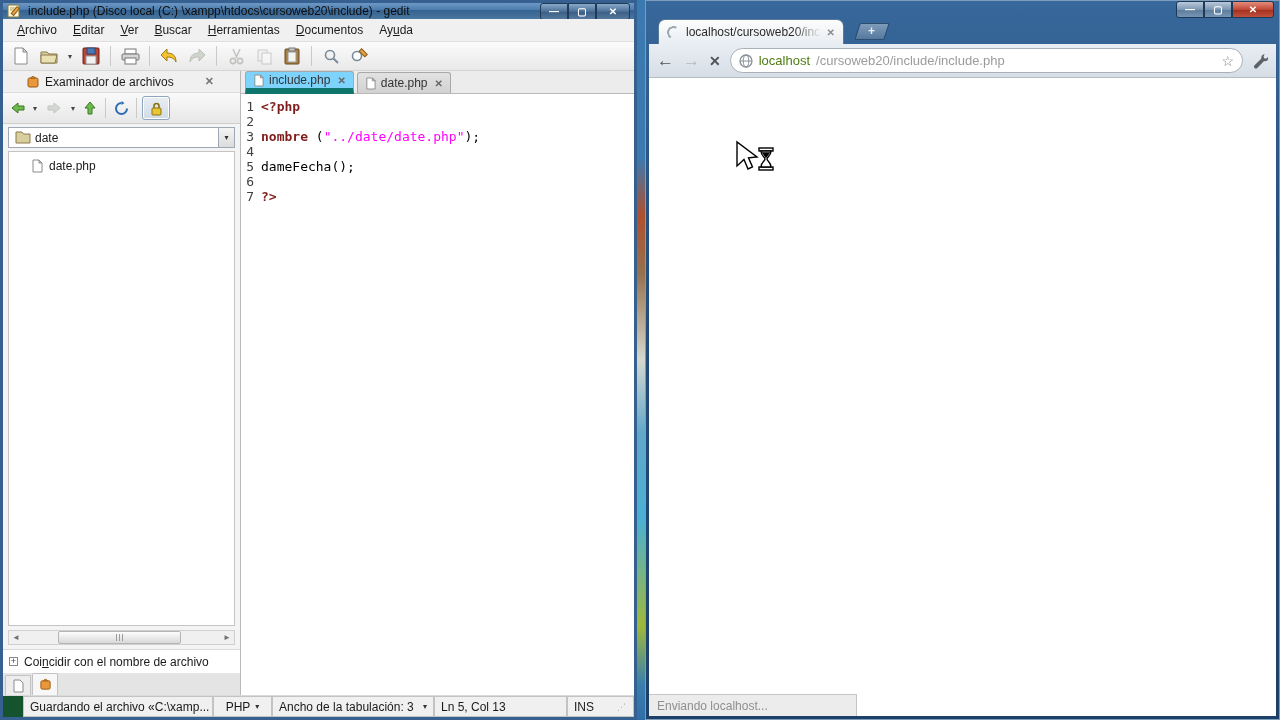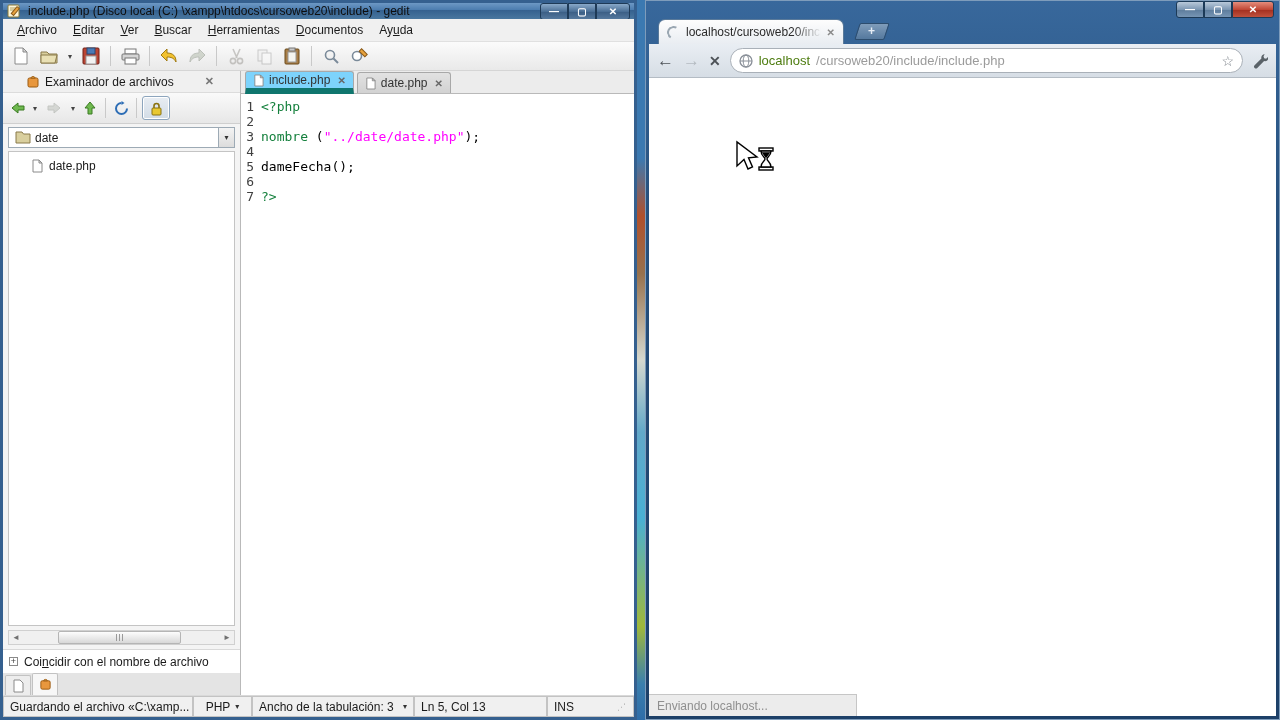--- a/index.html
+++ b/index.html
@@ -83,27 +83,27 @@
     display:flex; align-items:flex-end; padding-left:4px; gap:3px; }
   .ed-tab { height:21px; display:flex; align-items:center; gap:5px; padding:0 7px;
     border:1px solid #a8a8a8; border-bottom:none; border-radius:3px 3px 0 0;
     background:linear-gradient(180deg,#e2e2e2,#d2d2d2); font-size:12px; color:#333; }
   .ed-tab.active { background:#7dd3fc; height:23px; margin-bottom:-1px; border-bottom:6px solid #0f766e;margin-top:8px; }
   .tab-close { color:#666; font-size:10px; font-weight:bold; padding-left:2px; }
   .ed-code { flex:1; font-family:"DejaVu Sans Mono", monospace; font-size:13px;
     line-height:15px; padding-top:5px; overflow:hidden; background:#fff; }
   .code-line { display:flex; white-space:pre; }
   .code-gutter { width:20px; text-align:right; padding-right:7px; color:#404040; flex:none; }
-  .tok-kw { color:#15803d; font-weight:normal; }
+  .tok-kw { color:#7f1d1d; font-weight:bold; }
   .tok-str { color:#f0f; }
   .tok-pl { color:#000; }
 
   
   .g-statusbar { height:22px; background:#14532d; border-top:1px solid #d9d9d9;
-    display:flex; align-items:stretch; font-size:12px; }
+    display:flex; align-items:stretch; font-size:12px;padding-left:20px; }
   .sb-seg { border:1px solid #c3c3c3; background:#f0f0f0; display:flex; align-items:center;
     padding:0 6px; white-space:nowrap; overflow:hidden; }
   .sb-msg { width:190px; }
   .sb-lang { width:59px; justify-content:center; }
   .sb-tab { width:162px; justify-content:space-between; }
   .sb-pos { width:133px; }
   .sb-ins { flex:1; justify-content:space-between; }
   .sb-caret { font-size:8px; color:#333; margin-left:5px; }
   .grip { color:#aaa; font-size:9px; letter-spacing:1px; }
 

